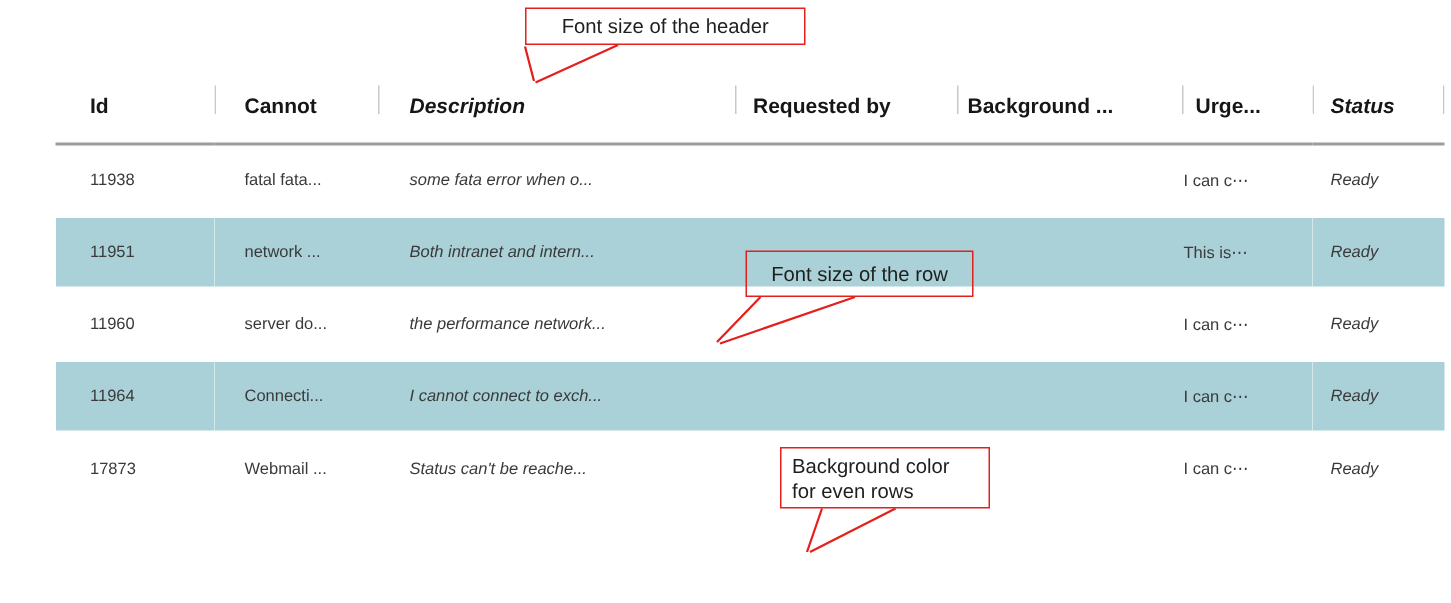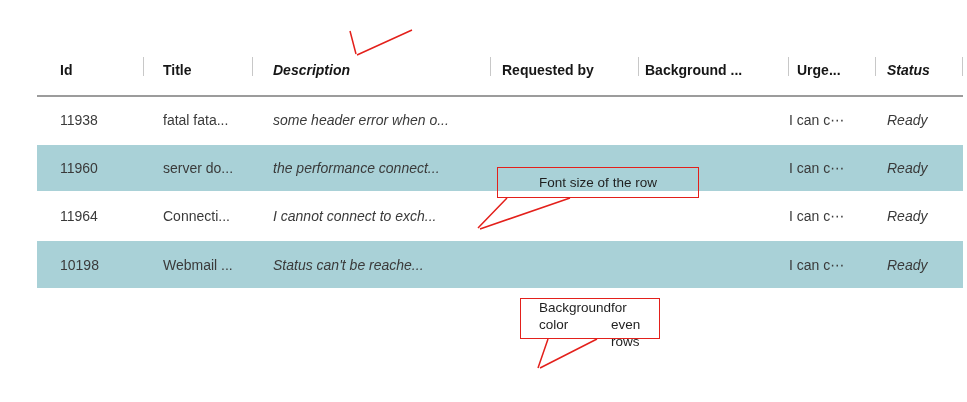--- a/index.html
+++ b/index.html
@@ -49,21 +49,21 @@
     position: absolute;
     right: 0; top: 13px;
     width: 1px; height: 19px;
     background: #c8c8c8;
   }
 
   table.grid tbody tr { height: 48px; }
   table.grid tbody tr td { border-top: 2px solid #ffffff; }
   table.grid tbody tr:nth-child(even) { background: var(--even-row-bg, #a9d1d7); }
   table.grid td {
-    font-size: 14px;
+    font-size: 11px;
     color: #3a3a3a;
   }
 
   .pad-id   { padding-left: 23px; }
   .pad-ti   { padding-left: 20px; }
   .pad-de   { padding-left: 21px; font-style: italic; }
   .pad-rb   { padding-left: 12px; }
   .pad-r2   { padding-left: 7px;  }
   .pad-ur   { padding-left: 9px;  }
   .pad-st   { padding-left: 12px; font-style: italic; }
@@ -79,27 +79,27 @@
     color: #1f1f1f;
     font-size: 13.5px;
     line-height: 17px;
     display: flex;
     align-items: center;
     justify-content: center;
     box-sizing: border-box;
     z-index: 3;
   }
   .callout.left-align {
-    flex-direction: row;
+    flex-direction: column;
     align-items: flex-start;
     justify-content: center;
-    padding-left: 18px;
+    padding-left: 7px;
   }
   #callout-header-font { left: 350px; top: 5px;   width: 187px; height: 25px; }
-  #callout-row-font    { left: 497px; top: 167px; width: 202px; height: 31px; }
+  #callout-row-font    { left: 497px; top: 167px; width: 152px; height: 31px; }
   #callout-even-bg     { left: 520px; top: 298px; width: 140px; height: 41px; }
 
   svg.tails {
     position: absolute;
     left: 0; top: 0;
     width: 967px; height: 402px;
     pointer-events: none;
     z-index: 2;
   }
   svg.tails path {
@@ -119,74 +119,86 @@
         <col style="width:109px">
         <col style="width:238px">
       <col style="width:148px">
         <col style="width:150px">
         <col style="width:87px">
         <col style="width:88px">
     </colgroup>
     <thead>
       <tr>
         <th class="pad-id">Id</th>
-        <th class="pad-ti">Title</th>
+        <th class="pad-ti">Cannot</th>
         <th class="pad-de">Description</th>
         <th class="pad-rb">Requested by</th>
         <th class="pad-r2">Background ...</th>
         <th class="pad-ur">Urge...</th>
         <th class="pad-st">Status</th>
       </tr>
     </thead>
     <tbody>
       <tr>
         <td class="cell-id pad-id">11938</td>
         <td class="pad-ti">fatal fata...</td>
-        <td class="pad-de">some header error when o...</td>
-        <td class="pad-rb"></td>
-        <td class="pad-r2"></td>
-        <td class="cell-urgency">I can c⋯</td>
+        <td class="pad-de">some fata error when o...</td>
+        <td class="pad-rb"></td>
+        <td class="pad-r2"></td>
+        <td class="cell-urgency">I can c⋯</td>
+        <td class="pad-st">Ready</td>
+      </tr>
+      <tr>
+        <td class="cell-id pad-id">11951</td>
+        <td class="pad-ti">network ...</td>
+        <td class="pad-de">Both intranet and intern...</td>
+        <td class="pad-rb"></td>
+        <td class="pad-r2"></td>
+        <td class="cell-urgency">This is⋯</td>
         <td class="pad-st">Ready</td>
       </tr>
       <tr>
         <td class="cell-id pad-id">11960</td>
         <td class="pad-ti">server do...</td>
-        <td class="pad-de">the performance connect...</td>
+        <td class="pad-de">the performance network...</td>
         <td class="pad-rb"></td>
         <td class="pad-r2"></td>
         <td class="cell-urgency">I can c⋯</td>
         <td class="pad-st">Ready</td>
       </tr>
       <tr>
         <td class="cell-id pad-id">11964</td>
         <td class="pad-ti">Connecti...</td>
         <td class="pad-de">I cannot connect to exch...</td>
         <td class="pad-rb"></td>
         <td class="pad-r2"></td>
         <td class="cell-urgency">I can c⋯</td>
         <td class="pad-st">Ready</td>
       </tr>
       <tr>
-        <td class="cell-id pad-id">10198</td>
+        <td class="cell-id pad-id">17873</td>
         <td class="pad-ti">Webmail ...</td>
         <td class="pad-de">Status can't be reache...</td>
         <td class="pad-rb"></td>
         <td class="pad-r2"></td>
         <td class="cell-urgency">I can c⋯</td>
         <td class="pad-st">Ready</td>
       </tr>
     </tbody>
   </table>
 
   <svg class="tails" viewBox="0 0 967 402" xmlns="http://www.w3.org/2000/svg">
     <path d="M350,31 L356,54 M412,30 L357,55"></path>
     <path d="M507,198 L478,228 M570,198 L480,229"></path>
     <path d="M548,339 L538,368 M597,339 L540,368"></path>
   </svg>
 
+  <div class="callout" id="callout-header-font">
+    <span>Font size of the header</span>
+  </div>
 
   <div class="callout" id="callout-row-font">
     <span>Font size of the row</span>
   </div>
 
   <div class="callout left-align" id="callout-even-bg">
     <span>Background color</span>
     <span>for even rows</span>
   </div>
 

